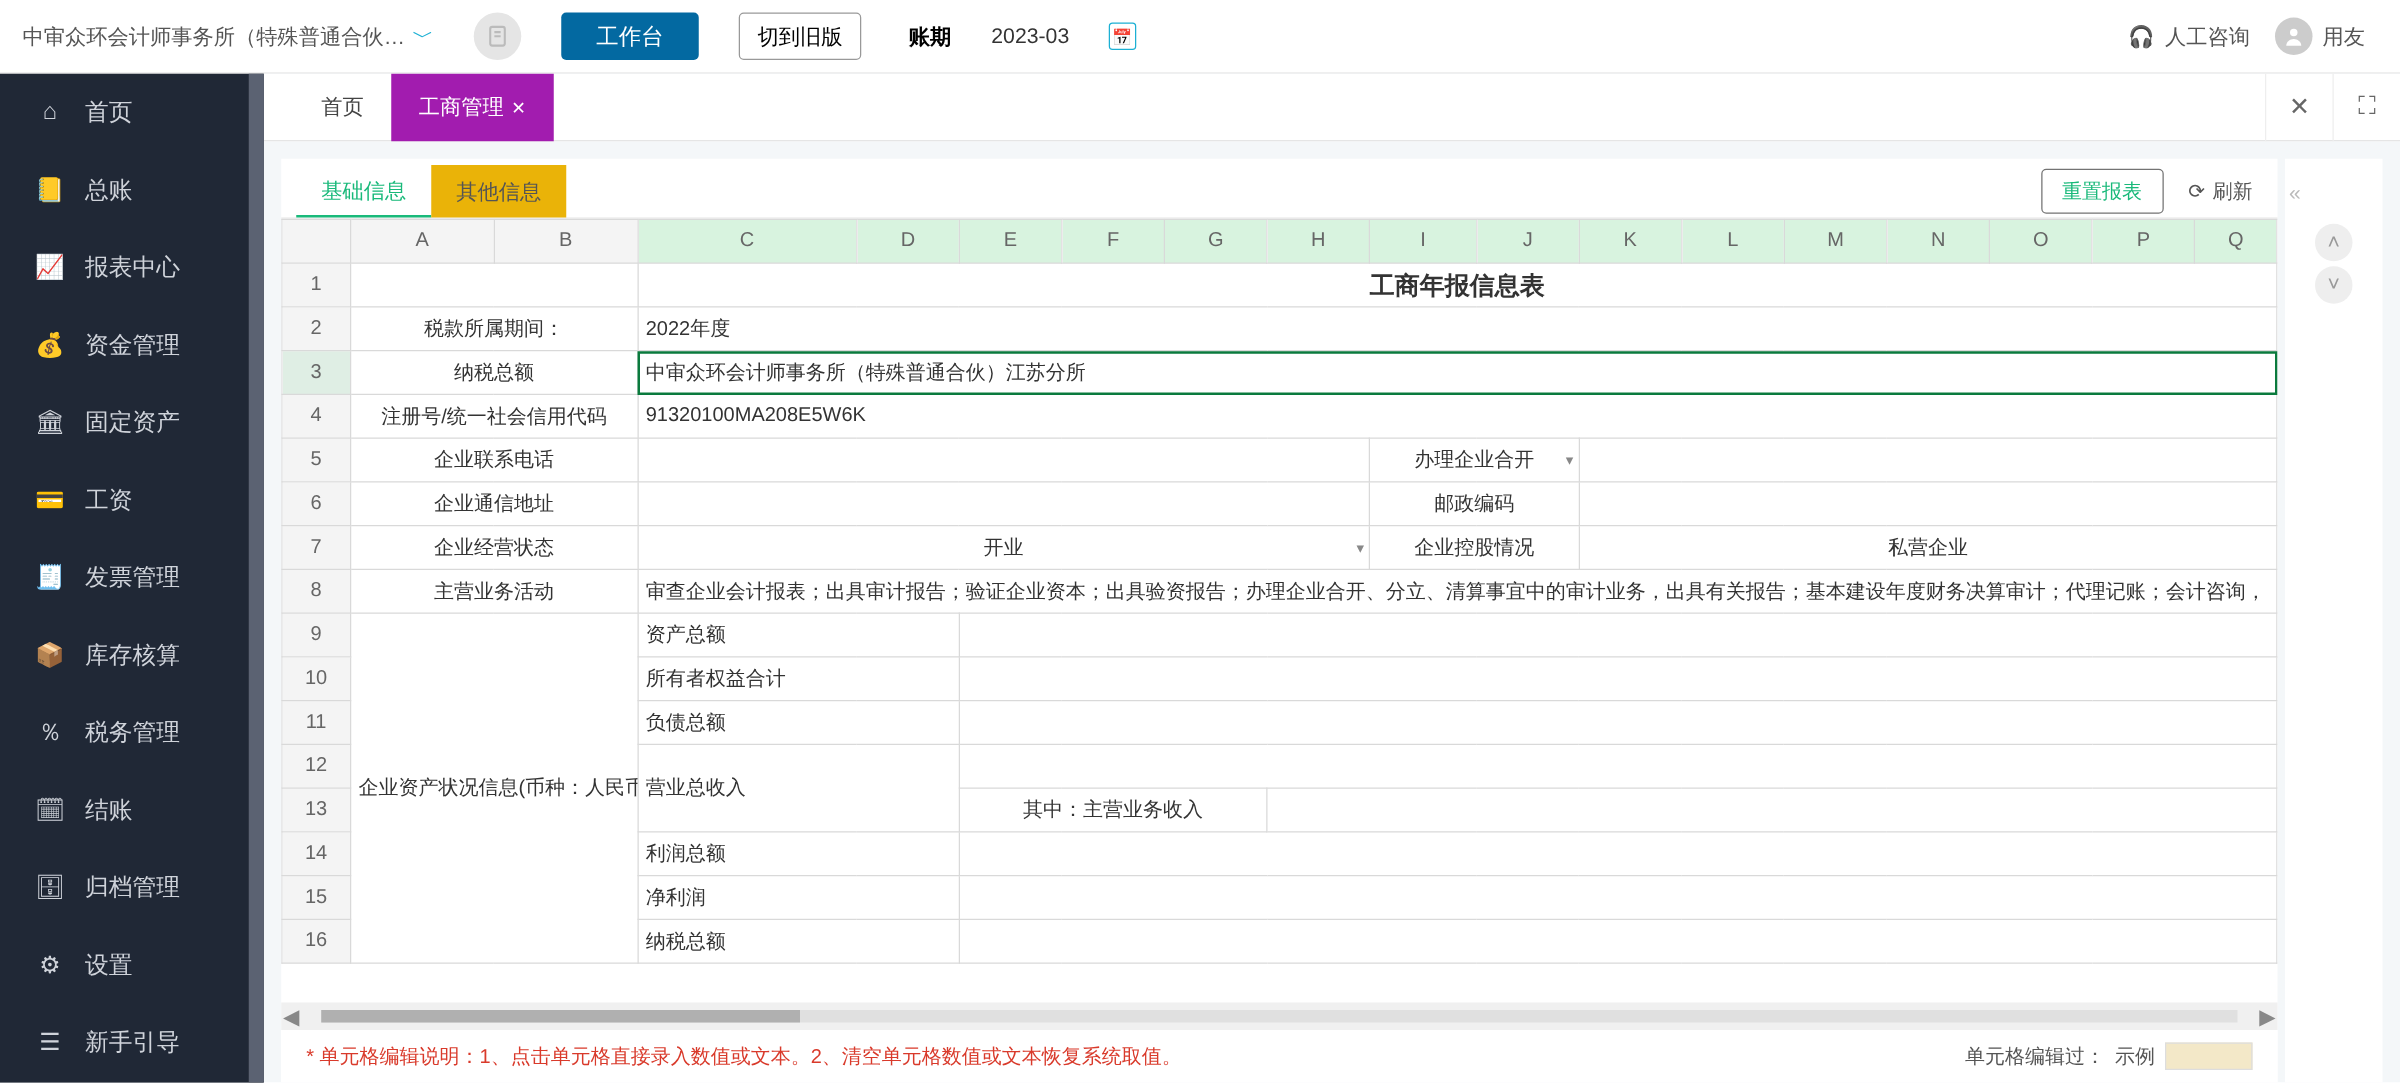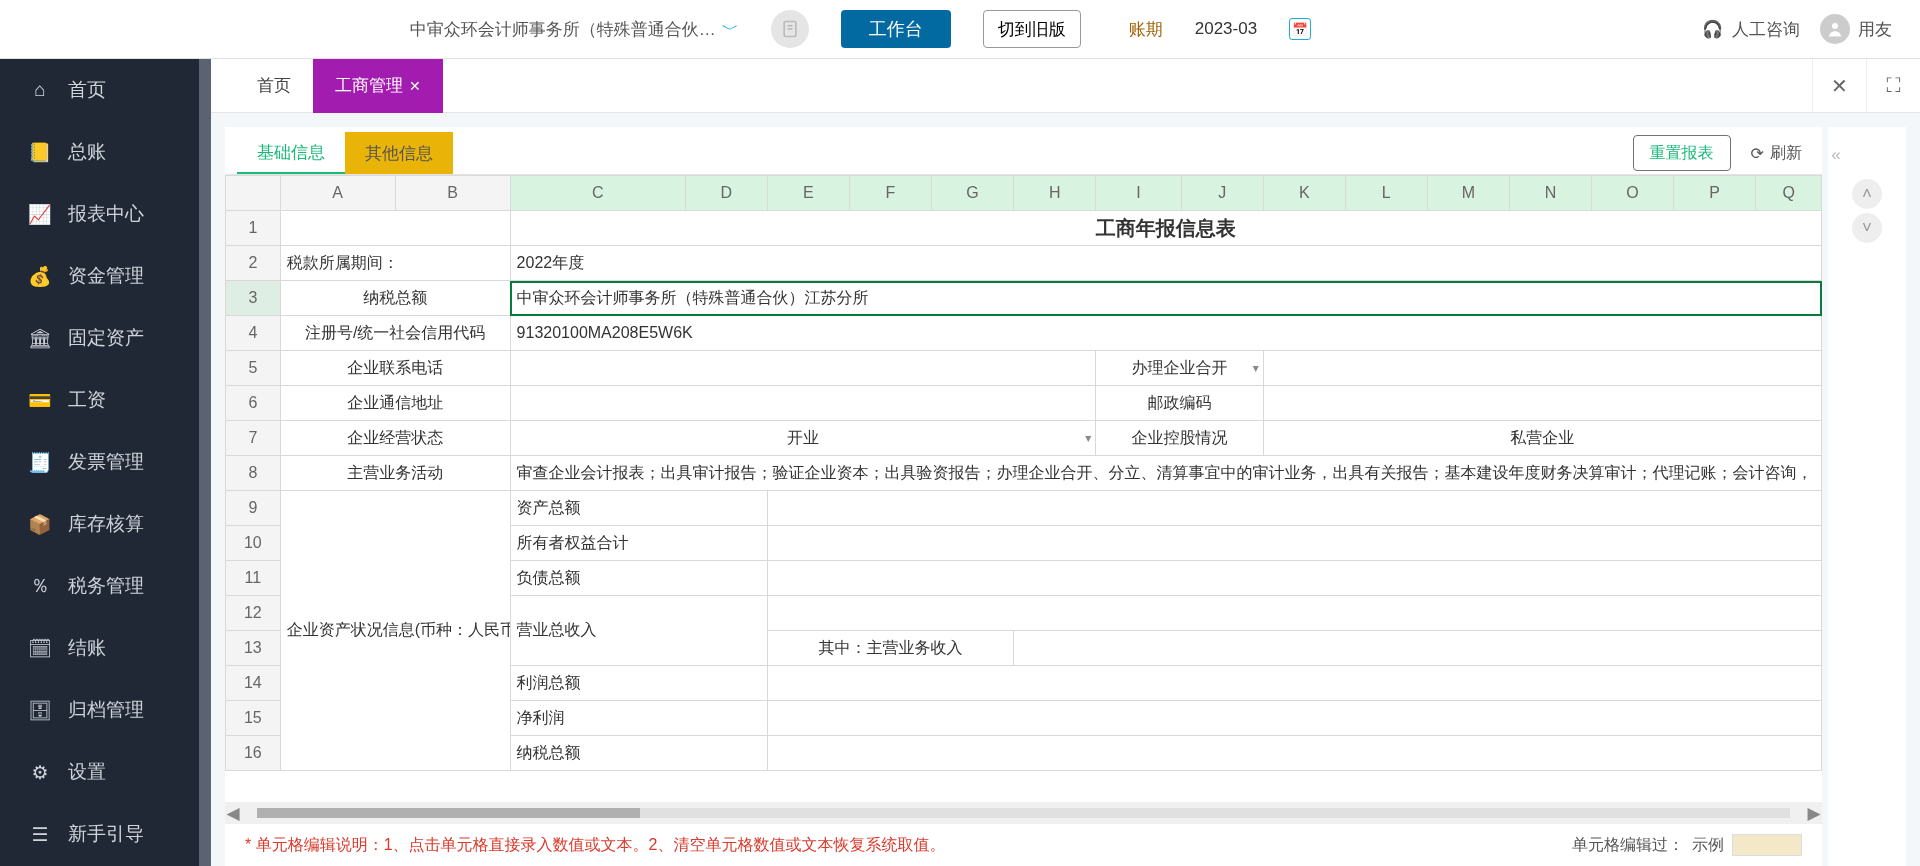--- a/index.html
+++ b/index.html
@@ -2,27 +2,27 @@
 <html><head>
 <meta charset="utf-8">
 <style>
 * { margin:0; padding:0; box-sizing:border-box; font-family:"Microsoft YaHei",Arial,sans-serif; }
 body { width:1920px; height:866px; background:#fff; overflow:hidden; font-size:17px; color:#333; }
 
 
 .topbar { height:59px; display:flex; align-items:center; border-bottom:1px solid #e0e0e0; }
 .logo-area { width:211px; height:59px; background:#1cb0d4; display:flex; align-items:center; padding-left:15px; color:#fff; font-size:20px; gap:8px; }
 .logo-swoosh { width:28px; height:28px; }
-.top-center { display:flex; align-items:center; padding-left:18px; gap:32px; flex:1;justify-content:center; }
+.top-center { display:flex; align-items:center; padding-left:18px; gap:32px; flex:1; }
 .org-sel { display:flex; align-items:center; gap:6px; color:#555; cursor:pointer; }
 .org-sel .caret { color:#1cb0d4; }
 .doc-icon { width:38px; height:38px; border-radius:50%; background:#e5e5e5; display:flex; align-items:center; justify-content:center; color:#bbb; }
 .btn-work { background:#0369a1; color:#fff; border:none; border-radius:4px; height:38px; padding:0 28px; font-size:18px; cursor:pointer; }
 .btn-old { border:1px solid #999; background:#fff; height:38px; padding:0 14px; border-radius:4px; cursor:pointer; font-size:17px; }
-.period-lbl { color:#a16207; margin-left:16px; }
+.period-lbl { color:#000000; margin-left:6px;font-weight:bold; }
 .period-val { color:#333; }
 .cal-icon { color:#1cb0d4; border:1px solid #1cb0d4; width:22px; height:22px; display:inline-flex; align-items:center; justify-content:center; border-radius:3px; font-size:13px; }
 .top-right { display:flex; align-items:center; gap:20px; padding-right:28px; }
 .tr-item { display:flex; align-items:center; gap:8px; color:#555; cursor:pointer; }
 .avatar { width:30px; height:30px; border-radius:50%; background:#ccc; display:flex; align-items:center; justify-content:center; }
 
 
 .main { display:flex; height:calc(866px - 59px); }
 .sidebar { width:211px; background:#202836; color:#cfd3da; display:flex; flex-direction:column; position:relative; }
 .side-scroll-stub { position:absolute; right:0; top:0; width:12px; height:100%; background:#5b6272; }
@@ -52,21 +52,21 @@
 
 .grid { flex:1; overflow:hidden; position:relative; }
 table { border-collapse:collapse; width:100%; table-layout:fixed; }
 th,td { border:1px solid #d9d9d9; height:35px; padding:0 6px; font-size:16px; white-space:nowrap; overflow:hidden; text-overflow:clip; vertical-align:middle; }
 thead th { background:#f4f4f4; color:#666; font-weight:normal; text-align:center; }
 .rowhdr { background:#f4f4f4; text-align:center; width:50px; color:#666; }
 .sel-col { background:#d8f3df; }
 .sel-row .rowhdr { background:#dfeee4; }
 .sel-cell { outline:2px solid #0a7a3d; outline-offset:-2px; }
 .center { text-align:center; }
-.right { text-align:left; }
+.right { text-align:center; }
 .hscroll { height:22px; background:#f0f0f0; display:flex; align-items:center; }
 .hscroll .track { flex:1; height:10px; background:#e0e0e0; position:relative; margin:0 16px; }
 .hscroll .thumb { position:absolute; left:0; height:10px; width:25%; background:#b0b0b0; }
 .hscroll .arrow { width:16px; text-align:center; color:#888; cursor:pointer; }
 
 .footer { height:42px; background:#fff; display:flex; align-items:center; padding:0 20px; font-size:16px; }
 .footer .note { color:#d93a2b; }
 .footer .edited { margin-left:auto; color:#555; display:flex; align-items:center; gap:8px; }
 .edited .swatch { width:70px; height:22px; background:#f3e8c8; border:1px solid #ddd; }
 

